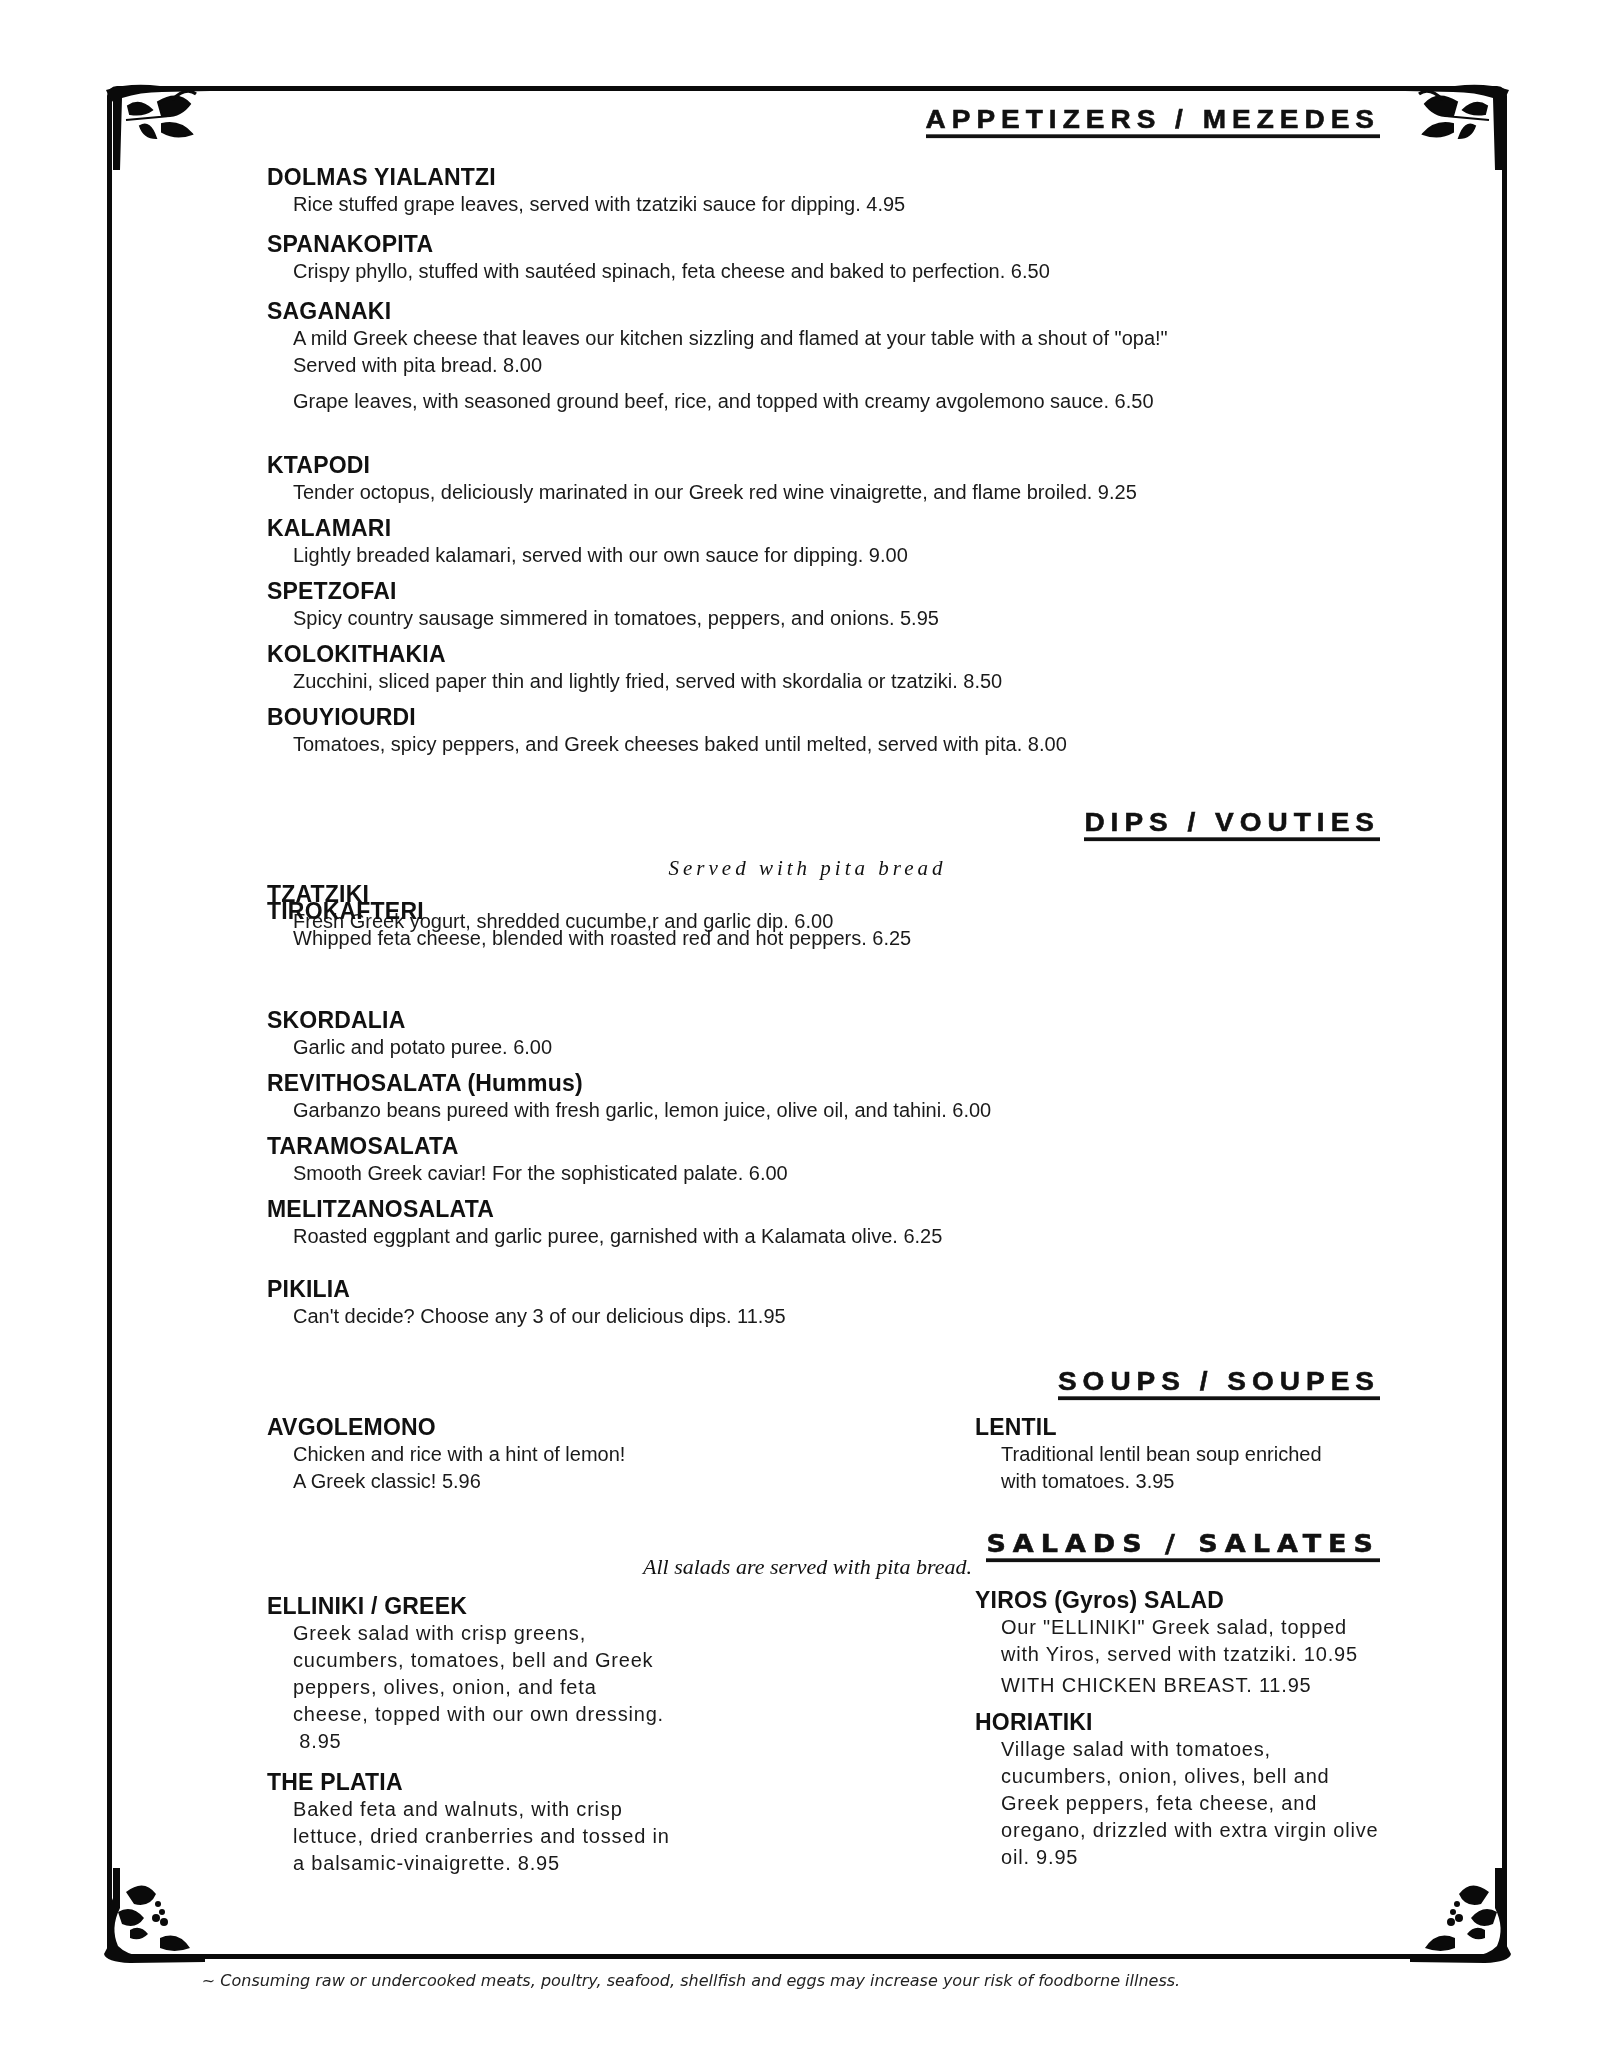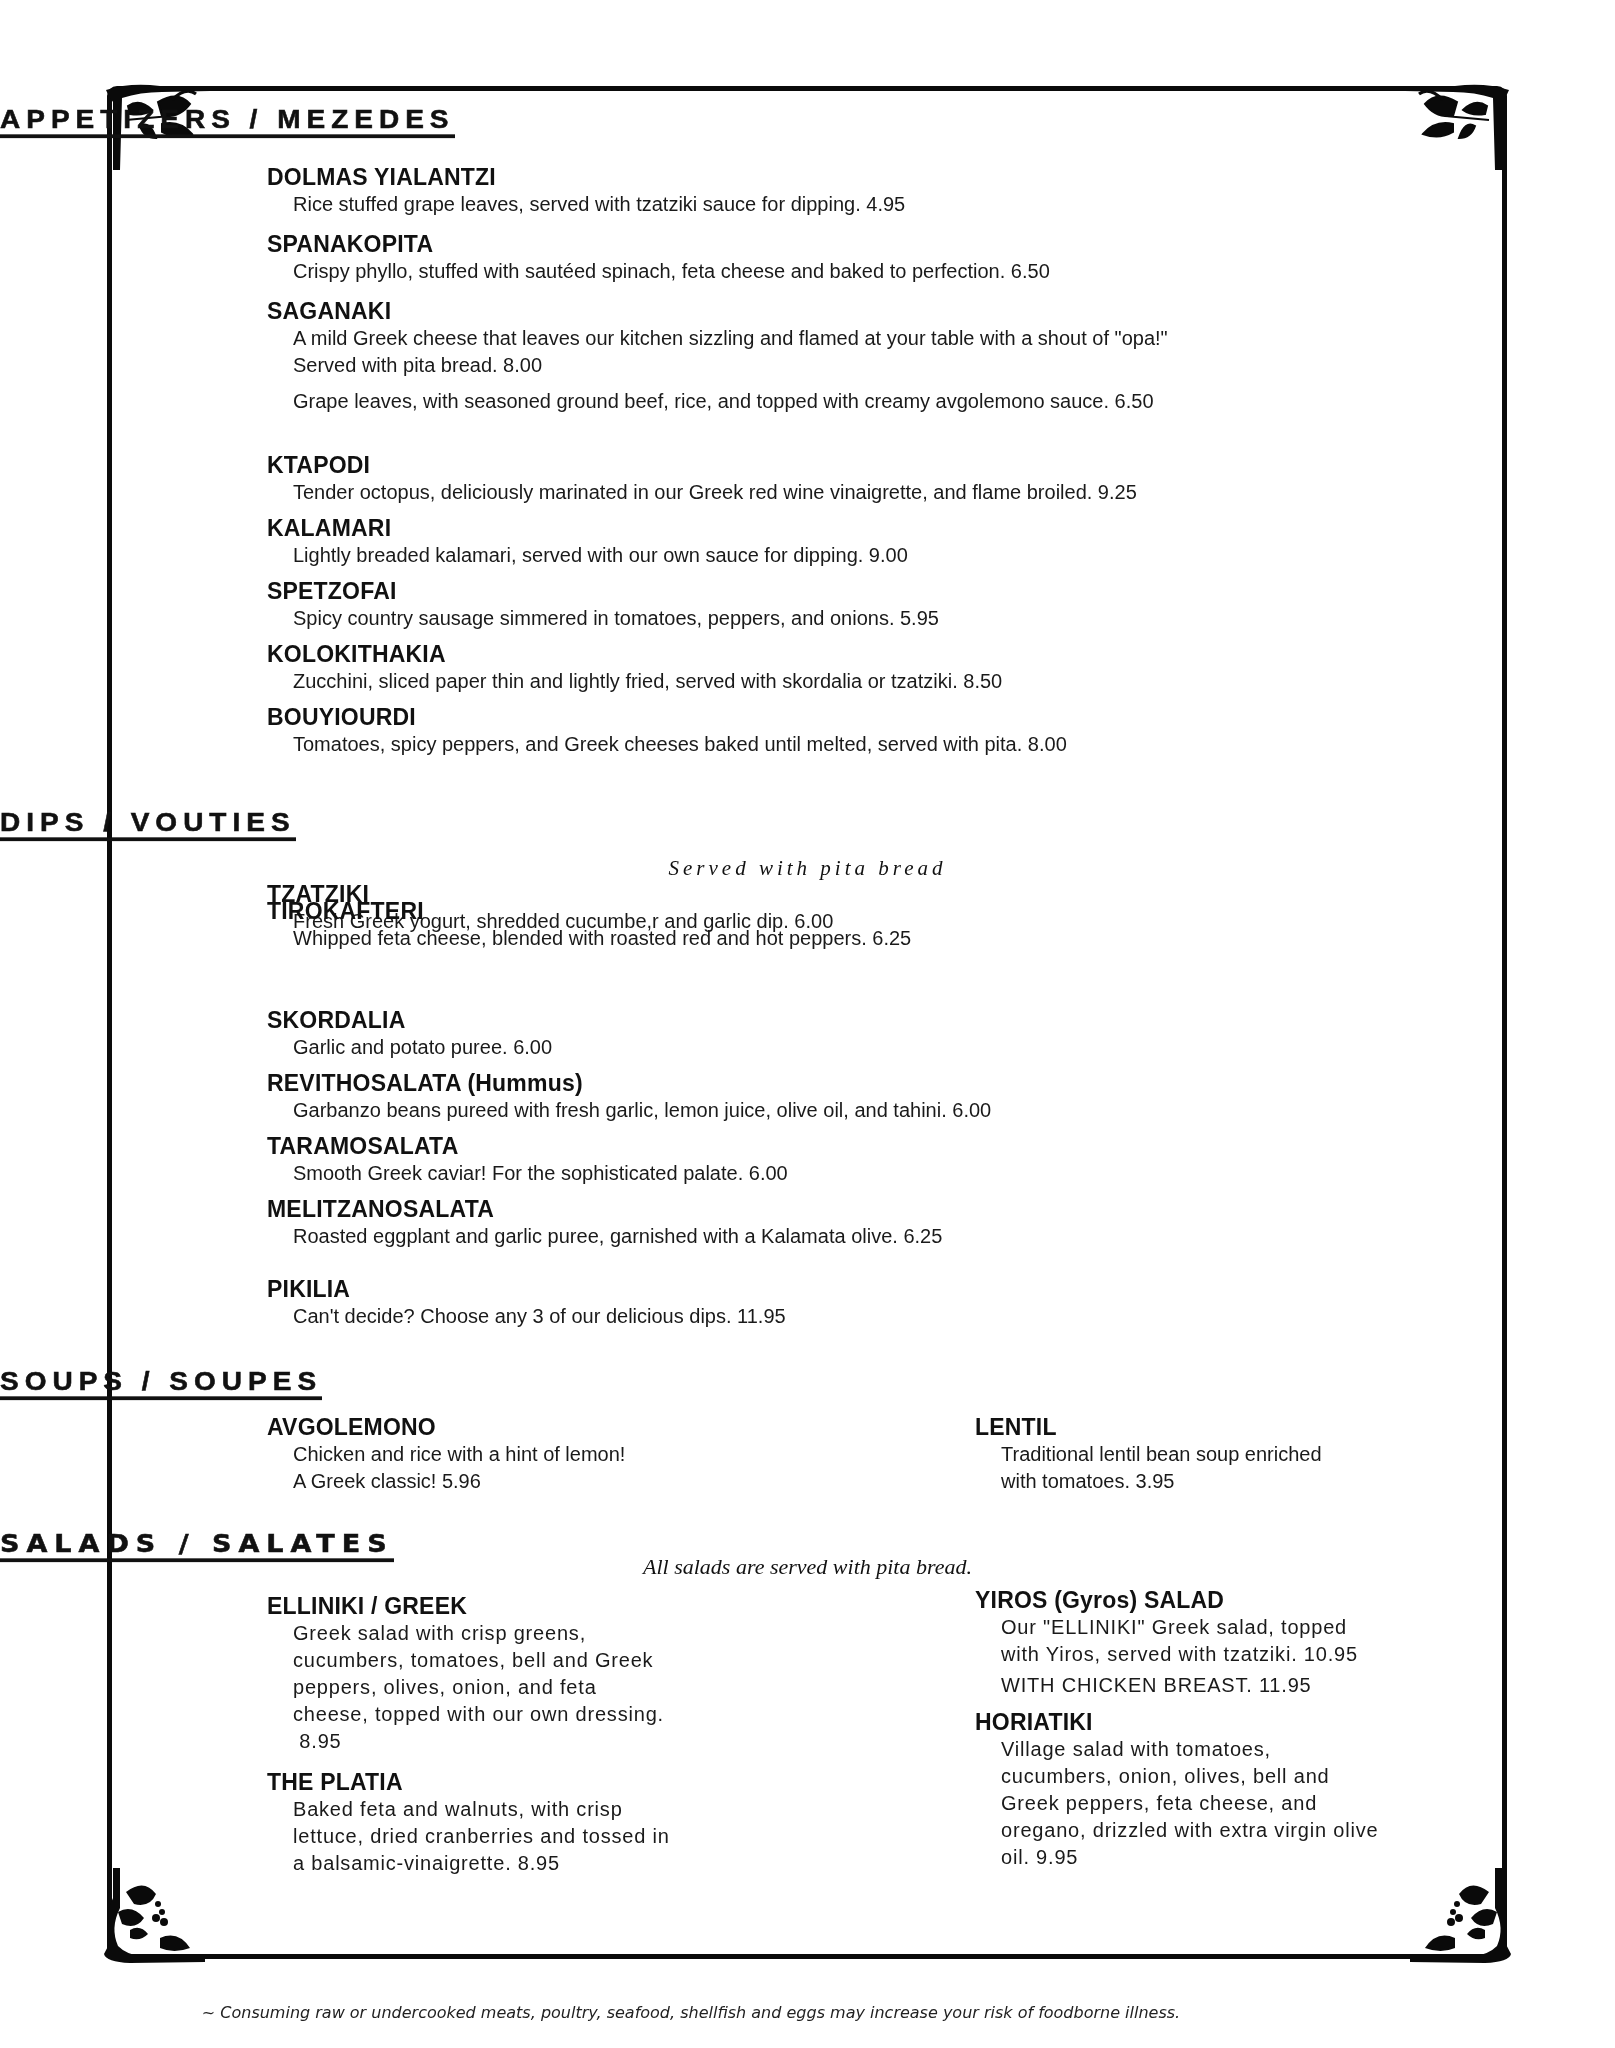--- a/index.html
+++ b/index.html
@@ -5,31 +5,31 @@
   html, body { margin:0; padding:0; background:#ffffff; }
   body { width:1615px; height:2048px; position:relative; overflow:hidden; font-family:"Liberation Sans", sans-serif; color:#111; }
   .frame { position:absolute; left:107px; top:86px; width:1400px; height:1873px; border:5px solid #0a0a0a; border-radius:10px 10px 8px 8px; box-sizing:border-box; }
   .corner { position:absolute; width:110px; height:90px; }
   .corner svg { width:100%; height:100%; display:block; }
   .c-tl { left:100px; top:80px; }
   .c-tr { left:1405px; top:80px; transform:scaleX(-1); }
   .c-bl { left:100px; top:1868px; width:105px; height:100px; }
   .c-br { left:1410px; top:1868px; width:105px; height:100px; transform:scaleX(-1); }
 
-  .section-title { position:absolute; left:0; width:1380px; text-align:left; }
+  .section-title { position:absolute; left:0; width:1380px; text-align:right; }
   .section-title span { font-family:"Liberation Sans", sans-serif; font-weight:900; font-size:28px; letter-spacing:6px; border-bottom:4px solid #111; padding-bottom:1px; text-transform:uppercase; display:inline-block; line-height:30px; transform:scaleY(0.95); -webkit-text-stroke:0.6px #111; }
   .section-sub { position:absolute; left:0; width:1615px; text-align:center; font-family:"Liberation Serif", serif; font-style:italic; font-size:21px; }
   .sub-spaced { letter-spacing:4px;margin-top:8px; }
 
   .item { position:absolute; }
   .item-name { font-family:"Liberation Sans", sans-serif; font-weight:bold; font-size:23px; line-height:28px; letter-spacing:0.2px; white-space:nowrap;margin-left:12px; }
   .item-desc { font-family:"Liberation Sans", sans-serif; font-size:20px; line-height:27px; padding-left:38px; white-space:nowrap; color:#1a1a1a; }
   .wide { letter-spacing:0.8px; }
 
-  .footnote { position:absolute; left:0; top:1971px; width:1382px; text-align:center; font-family:"DejaVu Sans", sans-serif; font-style:italic; font-size:16px; color:#222;margin-top:32px; }
+  .footnote { position:absolute; left:0; top:1971px; width:1382px; text-align:center; font-family:"DejaVu Sans", sans-serif; font-style:italic; font-size:16px; color:#222; }
 </style>
 </head>
 <body>
 
 <div class="frame"></div>
 
 <div class="corner c-tl">
   <svg viewBox="0 0 110 90">
       <path d="M6 10 Q30 2 60 6 L110 6 L110 11 L62 12 Q40 12 22 18 L20 90 L13 90 L13 22 Q8 16 6 10Z" fill="#0a0a0a"></path>
       <path d="M28 26 Q40 18 52 30 Q44 36 30 34Z M58 22 Q78 10 90 24 Q80 38 62 36Z M40 46 Q50 40 56 58 Q44 58 40 46Z M62 44 Q80 40 92 54 Q76 60 62 52Z M26 40 L70 36" fill="#0a0a0a" stroke="#0a0a0a" stroke-width="2"></path>

